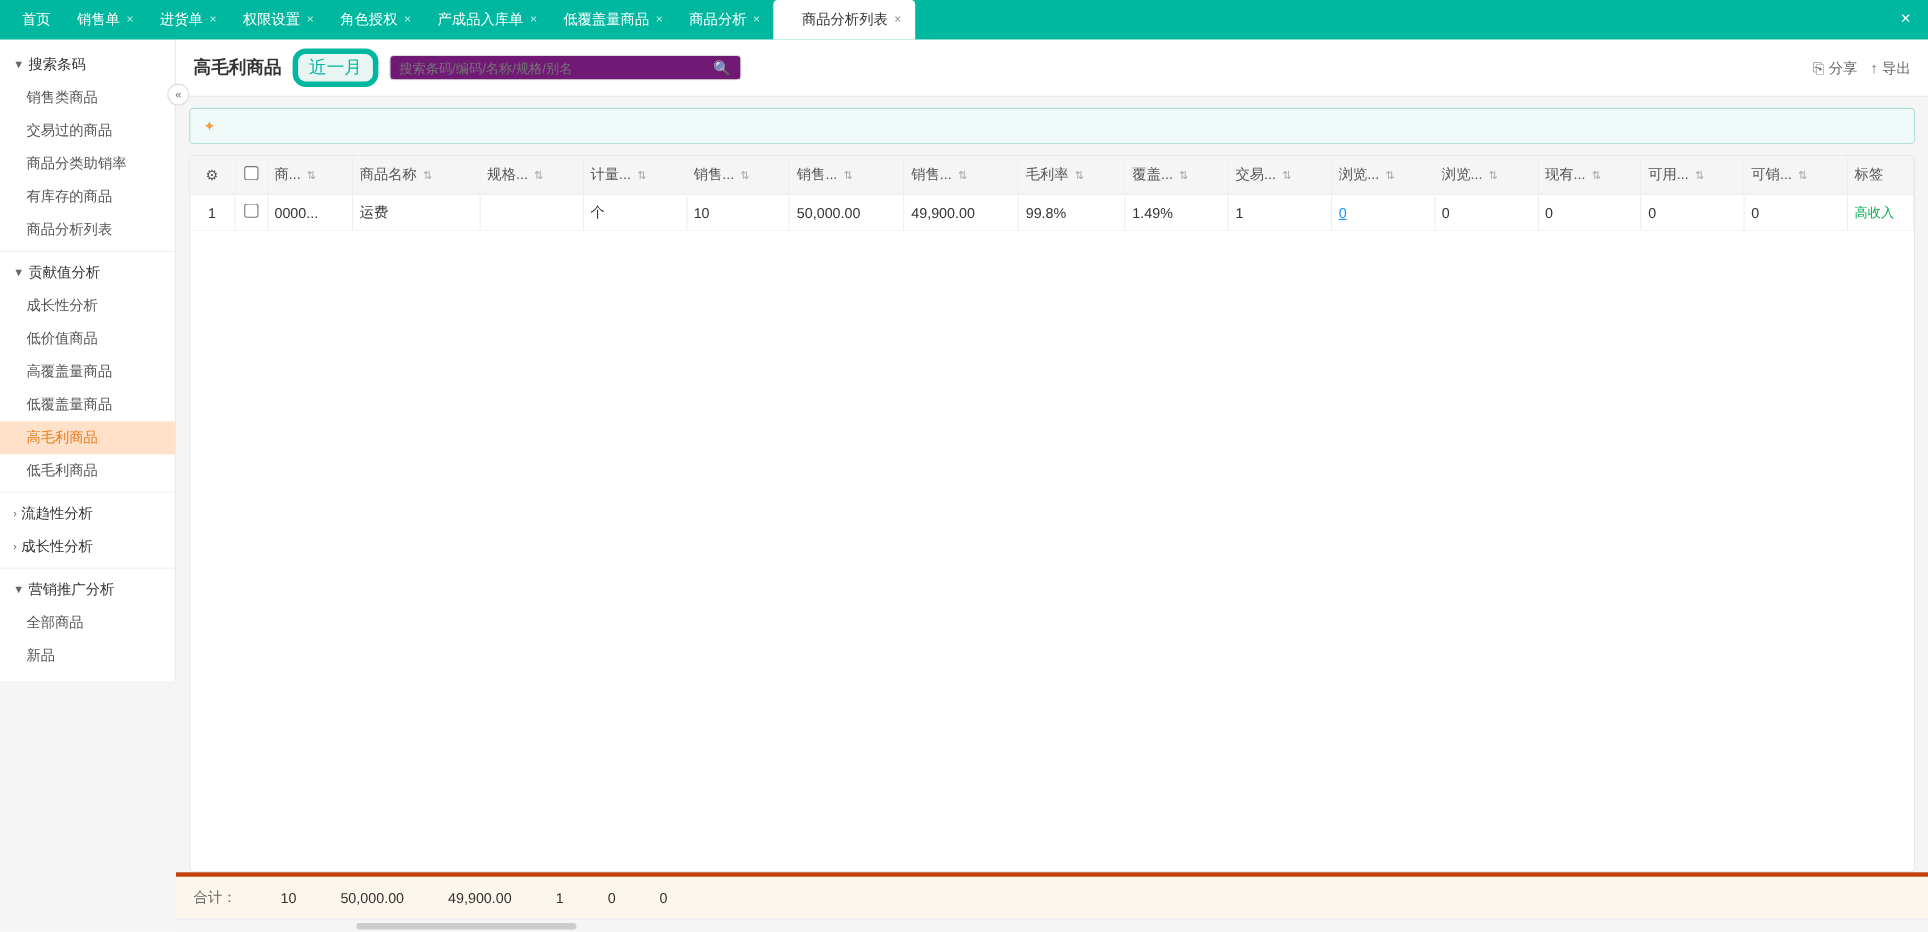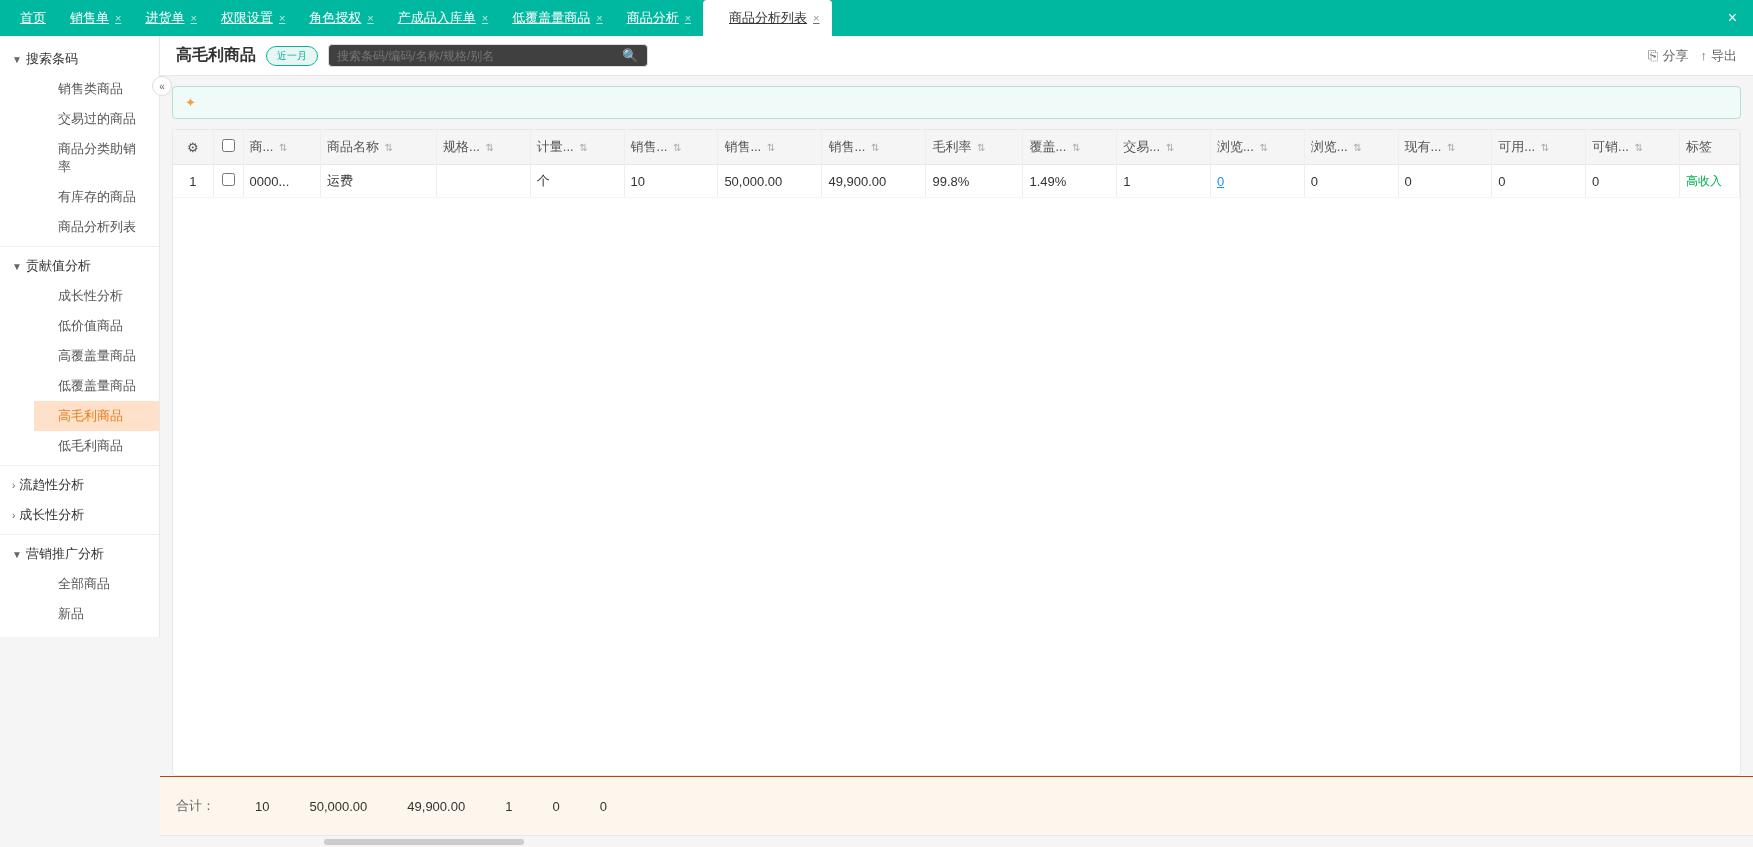--- a/index.html
+++ b/index.html
@@ -17,21 +17,20 @@
     .nav-tab {
       display: flex;
       align-items: center;
       padding: 0 12px;
       height: 36px;
       color: #fff;
       cursor: pointer;
       font-size: 13px;
       white-space: nowrap;
       position: relative;
-      text-decoration: underline;
     }
     .nav-tab.active {
       background: #fff;
       color: #333;
       border-radius: 4px 4px 0 0;
       padding-left: 26px;
     }
     .nav-tab .close-icon {
       margin-left: 6px;
       font-size: 11px;
@@ -71,21 +70,20 @@
       color: #333;
       cursor: pointer;
       font-weight: 500;
     }
     .sidebar-group-header .arrow { margin-right: 4px; font-size: 10px; color: #666; }
     .sidebar-item {
       padding: 6px 12px 6px 24px;
       color: #555;
       cursor: pointer;
       font-size: 13px;
-      margin-left: 34px;
     }
     .sidebar-item.active {
       background: #ffe0c8;
       color: #e67e22;
       border-radius: 0;
     }
     .sidebar-divider { height: 1px; background: #f0f0f0; margin: 4px 0; }
 
     
     .content-pane {
@@ -106,39 +104,39 @@
       gap: 10px;
       flex-shrink: 0;
     }
     .content-title {
       font-size: 16px;
       font-weight: 600;
       color: #333;
     }
     .filter-btn {
       background: #f0f0f0;
-      border: 1px solid #701a75;
+      border: 5px solid #701a75;
       border-radius: 12px;
       padding: 2px 10px;
-      font-size: 10px;
+      font-size: 16px;
       color: #666;
       cursor: pointer;
     }
     .filter-btn.active {
       background: #e8f5f3;
       border-color: #00b8a0;
       color: #00b8a0;
     }
     .search-box {
       display: flex;
       align-items: center;
       border: 1px solid #ddd;
       border-radius: 4px;
       padding: 3px 8px;
-      background: #404040;
+      background: #701a75;
       flex: 1;
       max-width: 320px;
     }
     .search-box input {
       border: none;
       outline: none;
       font-size: 12px;
       color: #999;
       width: 100%;
       background: transparent;
@@ -230,22 +228,22 @@
     .tag-high-income {
       color: #00b050;
       font-size: 12px;
     }
     .tag-col { width: 60px; }
     .link-cell { color: #1890ff; text-decoration: underline; cursor: pointer; }
 
     
     .table-footer {
       background: #fdf6ec;
-      border-top: 1px solid #c2410c;
-      padding: 20px 16px;
+      border-top: 4px solid #c2410c;
+      padding: 10px 16px;
       display: flex;
       align-items: center;
       gap: 40px;
       font-size: 13px;
       color: #333;
       flex-shrink: 0;
     }
     .footer-label { color: #666; }
     .footer-value { font-weight: 500; }
 

